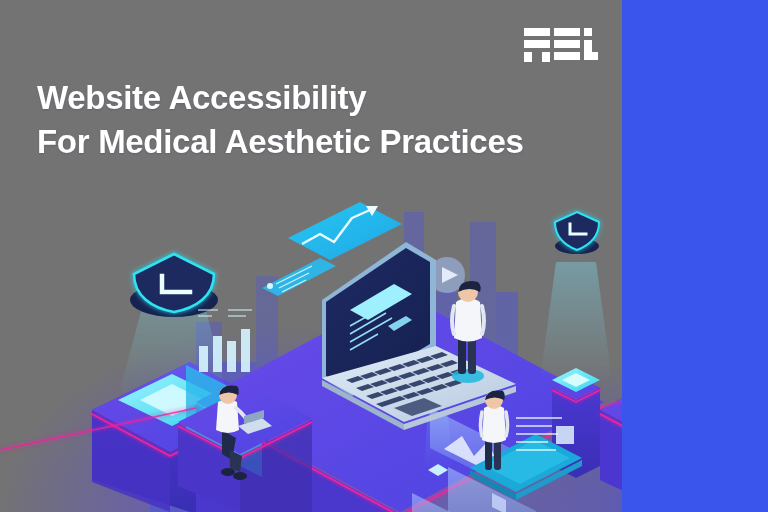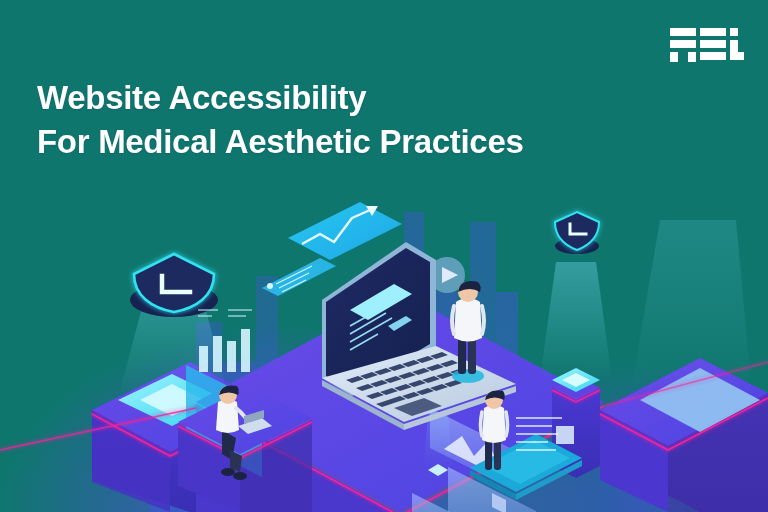--- a/index.html
+++ b/index.html
@@ -5,22 +5,22 @@
 <style>
   * { margin:0; padding:0; box-sizing:border-box; }
   html,body { width:768px; height:512px; overflow:hidden; }
   body {
     font-family:"Liberation Sans", sans-serif;
     background:#3a55ec;
     position:relative;
   }
   .banner {
     position:absolute; inset:0;
-    width:768px; height:512px;
-    background:#0f766e;
+    width:622px; height:512px;
+    background:#737373;
     overflow:hidden;
   }
   
   .bg-glow {
     position:absolute; left:0; bottom:0; width:768px; height:330px;
     background:
       radial-gradient(ellipse 420px 260px at 300px 330px, rgba(92,72,235,.85) 0%, rgba(58,85,236,0) 72%),
       radial-gradient(ellipse 300px 200px at 640px 320px, rgba(78,70,230,.6) 0%, rgba(58,85,236,0) 70%);
     pointer-events:none;
   }

